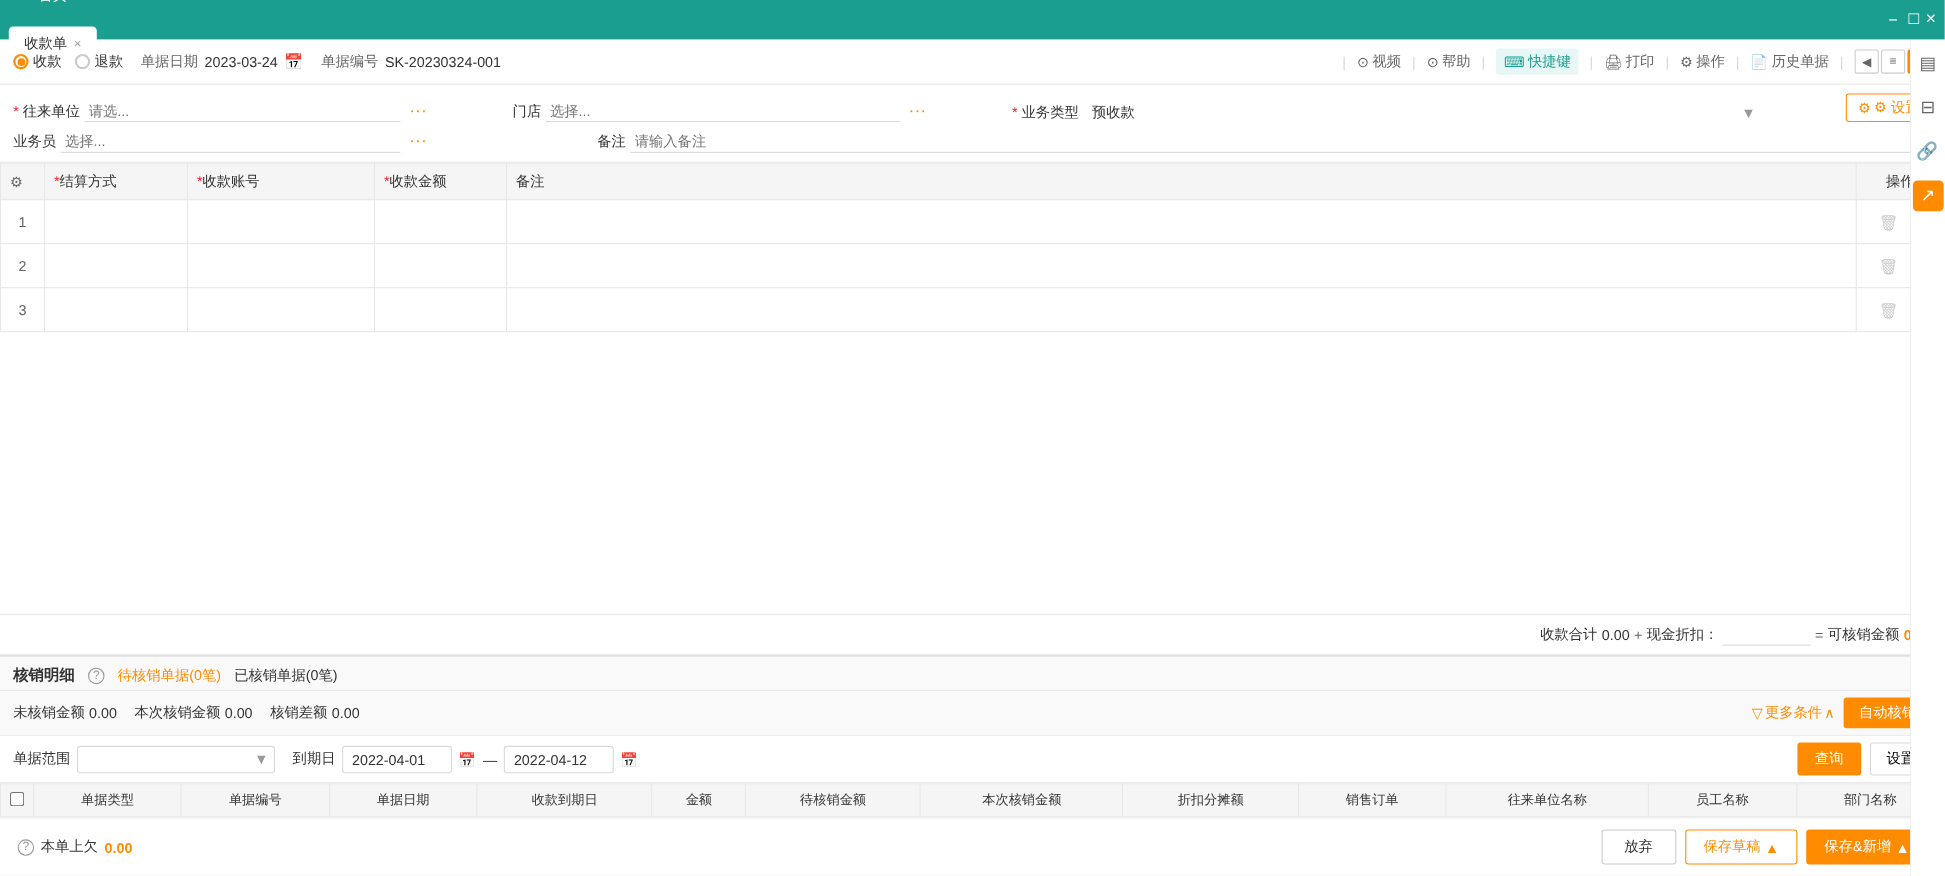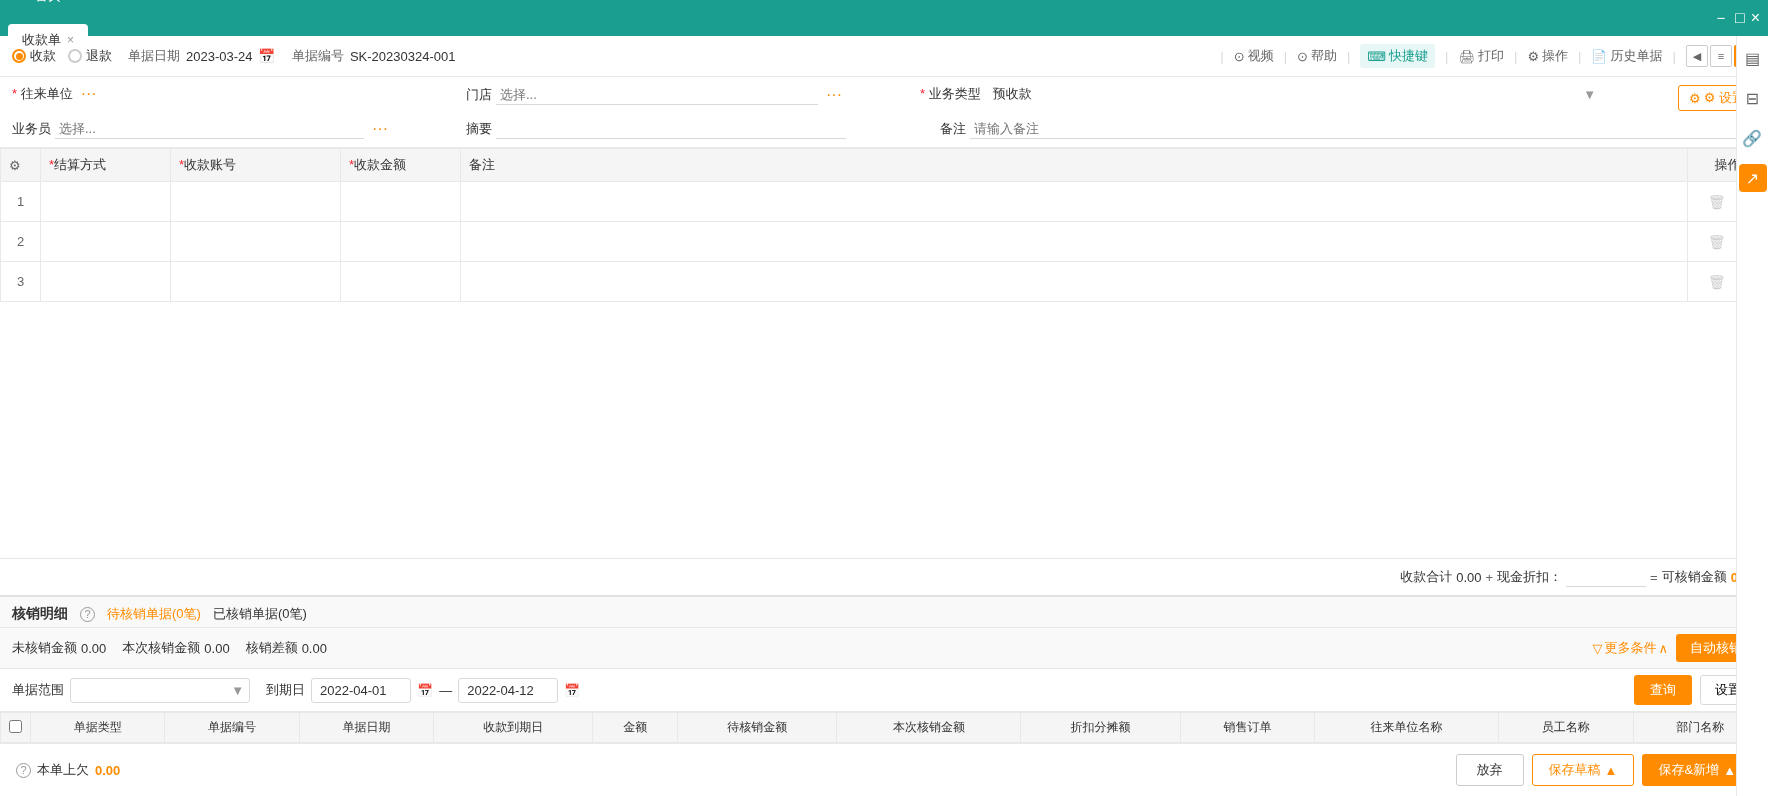--- a/index.html
+++ b/index.html
@@ -61,21 +61,21 @@
 
     
     .form-area {
       padding: 8px 12px;
       display: flex;
       flex-direction: column;
       gap: 8px;
       border-bottom: 1px solid #e8e8e8;
       flex-shrink: 0;
     }
-    .form-row { display: flex; align-items: flex-start; gap: 17px; }
+    .form-row { display: flex; align-items: flex-end; gap: 17px; }
     .form-field { display: flex; align-items: center; flex: 1; min-width: 0; gap: 4px; }
     .form-field label { color: #333; white-space: nowrap; font-size: 13px; }
     .form-input {
       border: none;
       border-bottom: 1px solid #d9d9d9;
       outline: none;
       padding: 2px 4px;
       flex: 1;
       min-width: 0;
       color: #999;
@@ -427,20 +427,21 @@
         <div class="view-icon">⊞</div>
       </div>
     </div>
   </div>
 
   <div class="form-area">
     <div class="form-row">
 
       <div class="form-field" style="max-width:380px;">
         <label><span style="color:#f5222d;">*</span> <span>往来单位</span></label>
+        <input class="form-input" type="text" placeholder="请选..." style="">
         <span class="more-btn">···</span>
       </div>
       <div class="field-sep"></div>
 
       <div class="form-field" style="max-width:380px;">
         <label>门店</label>
         <input class="form-input" type="text" placeholder="选择..." style="">
         <span class="more-btn">···</span>
       </div>
       <div class="field-sep"></div>
@@ -458,24 +459,20 @@
     </div>
     <div class="form-row">
 
       <div class="form-field" style="max-width:380px;">
         <label style="">业务员</label>
         <input class="form-input" type="text" placeholder="选择..." style="">
         <span class="more-btn">···</span>
       </div>
       <div class="field-sep"></div>
 
-      <div class="form-field" style="max-width:380px;">
-        <label>摘要</label>
-        <input class="form-input" type="text" style="">
-      </div>
       <div class="field-sep"></div>
 
       <div class="form-field" style="flex:1;">
         <label style="margin-left:20px;">备注</label>
         <input class="form-input" type="text" placeholder="请输入备注" style="">
       </div>
     </div>
   </div>
 
   <div class="table-area">

